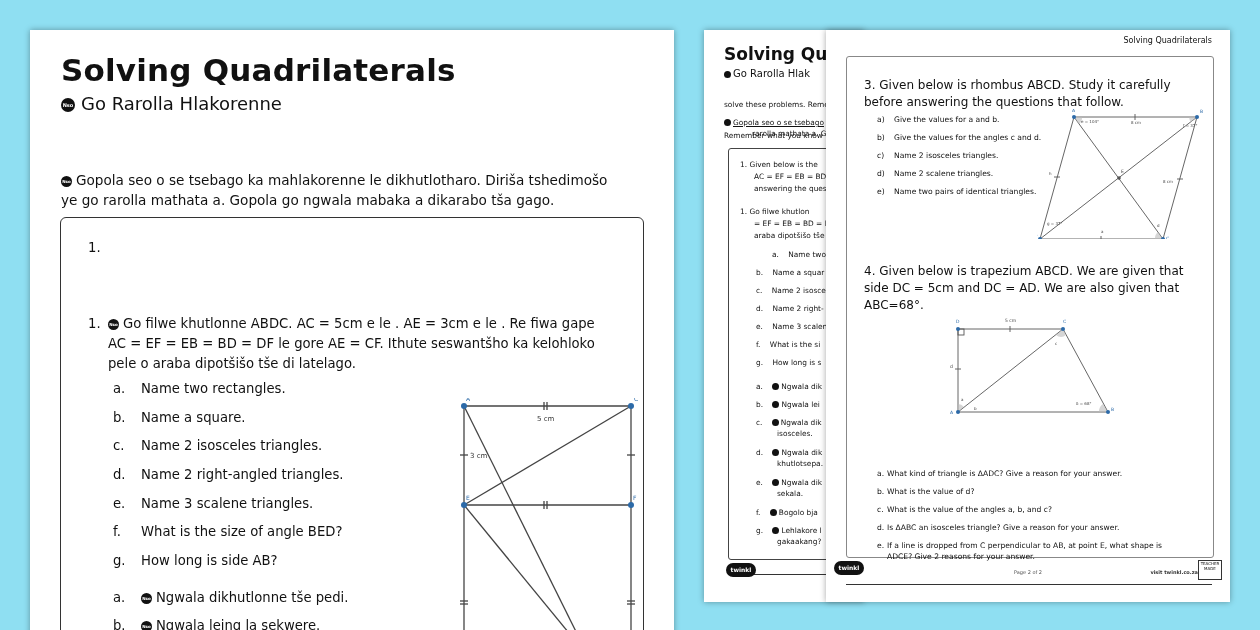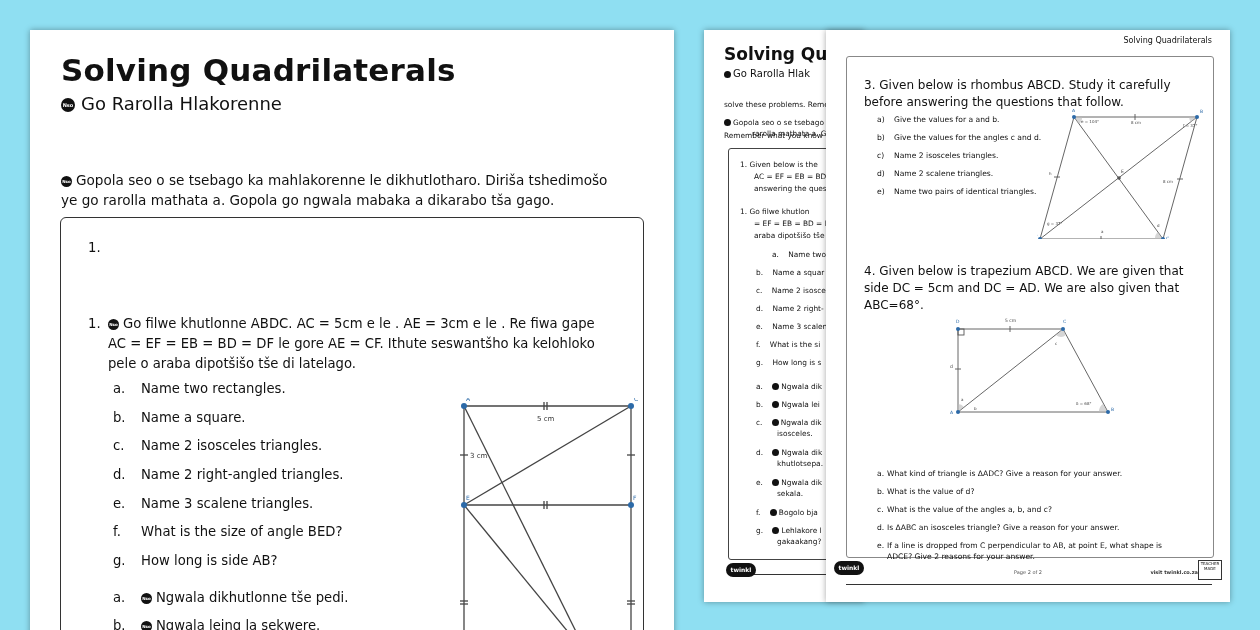--- a/index.html
+++ b/index.html
@@ -150,21 +150,21 @@
       <text x="31" y="60" font-size="7" fill="#333">3 cm</text>
     </svg>
   </div>
 </div>
 
 <div id="mid" class="sheet">
   <div class="title">Solving Qu</div>
   <div class="subtitle"><span class="lang-dot"></span><span>Go Rarolla Hlak</span></div>
   <div class="small" style="top:58px;margin-top:42px;">Remember what you know</div>
   <div class="small" style="top:69px;">solve these problems. Reme</div>
-  <div class="small" style="top:87px;"><span class="lang-dot"></span><span>Gopola seo o se tsebago</span></div>
+  <div class="small" style="top:87px;text-decoration:underline;"><span class="lang-dot"></span><span>Gopola seo o se tsebago</span></div>
   <div class="small" style="top:98px;margin-left:28px;">rarolla mathata a. Gopola</div>
 
   <div class="box"></div>
   <div class="small" style="top:129px;left:36px;">1.  Given below is the</div>
   <div class="small" style="top:141px;left:50px;">AC = EF = EB = BD</div>
   <div class="small" style="top:153px;left:50px;">answering the ques</div>
   <div class="small" style="top:176px;left:36px;">1.  Go filwe khutlon</div>
   <div class="small" style="top:188px;left:50px;">= EF = EB = BD = D</div>
   <div class="small" style="top:200px;left:50px;">araba dipotšišo tše</div>
 

